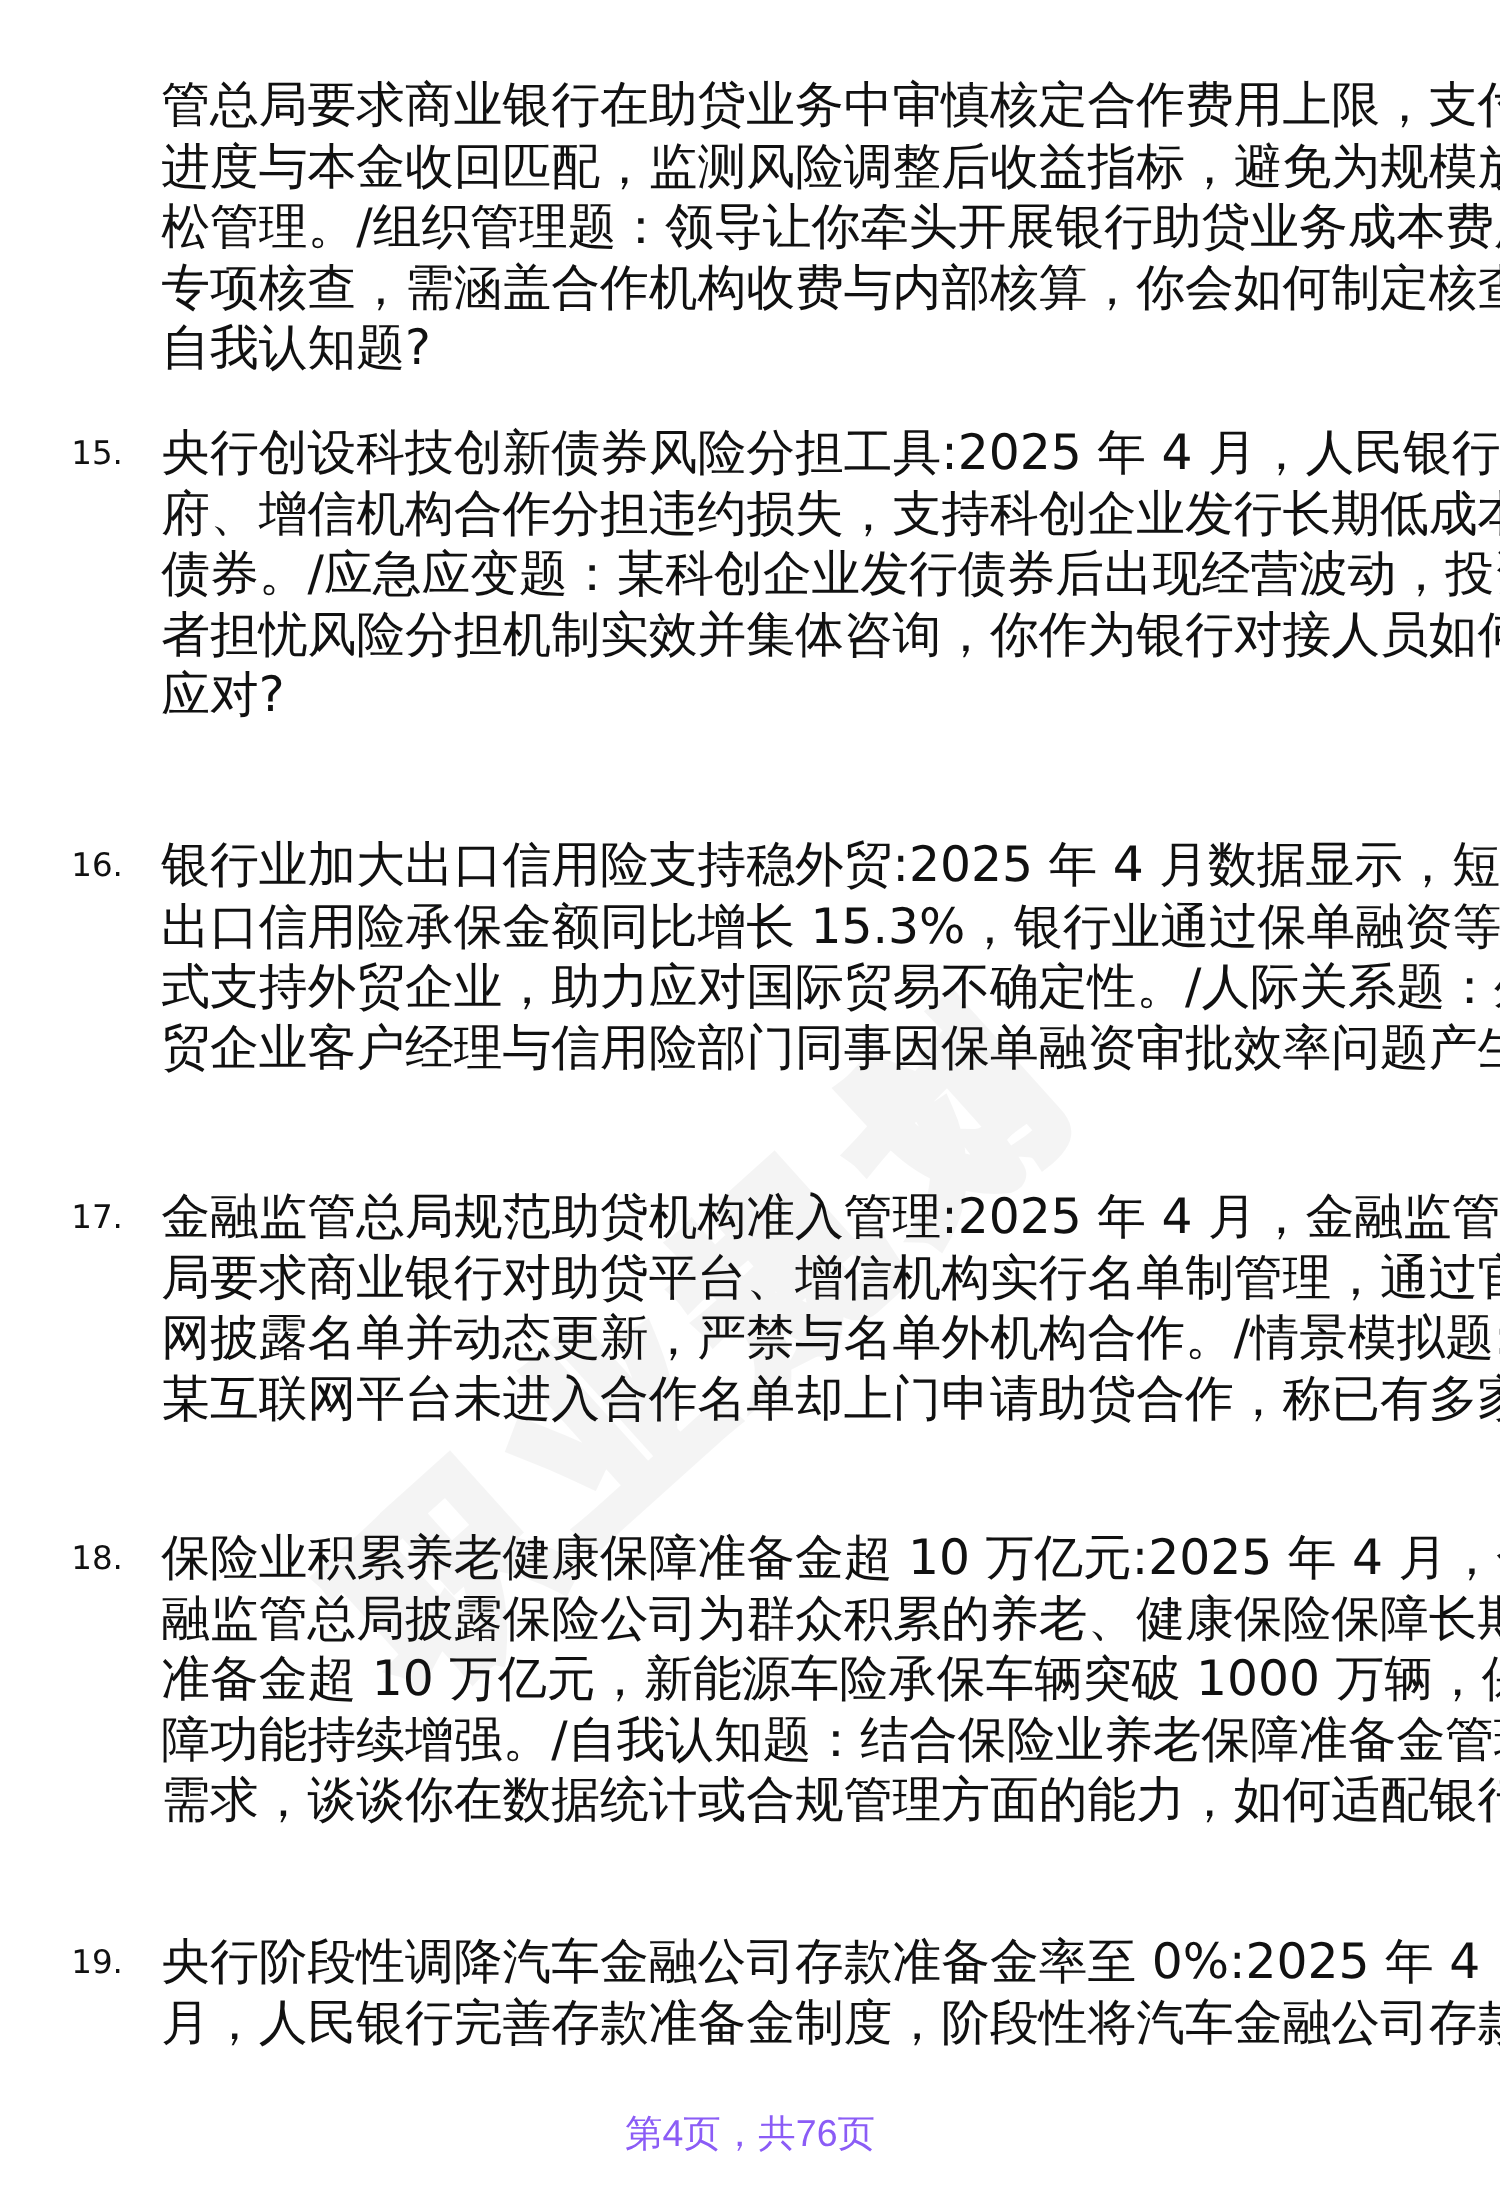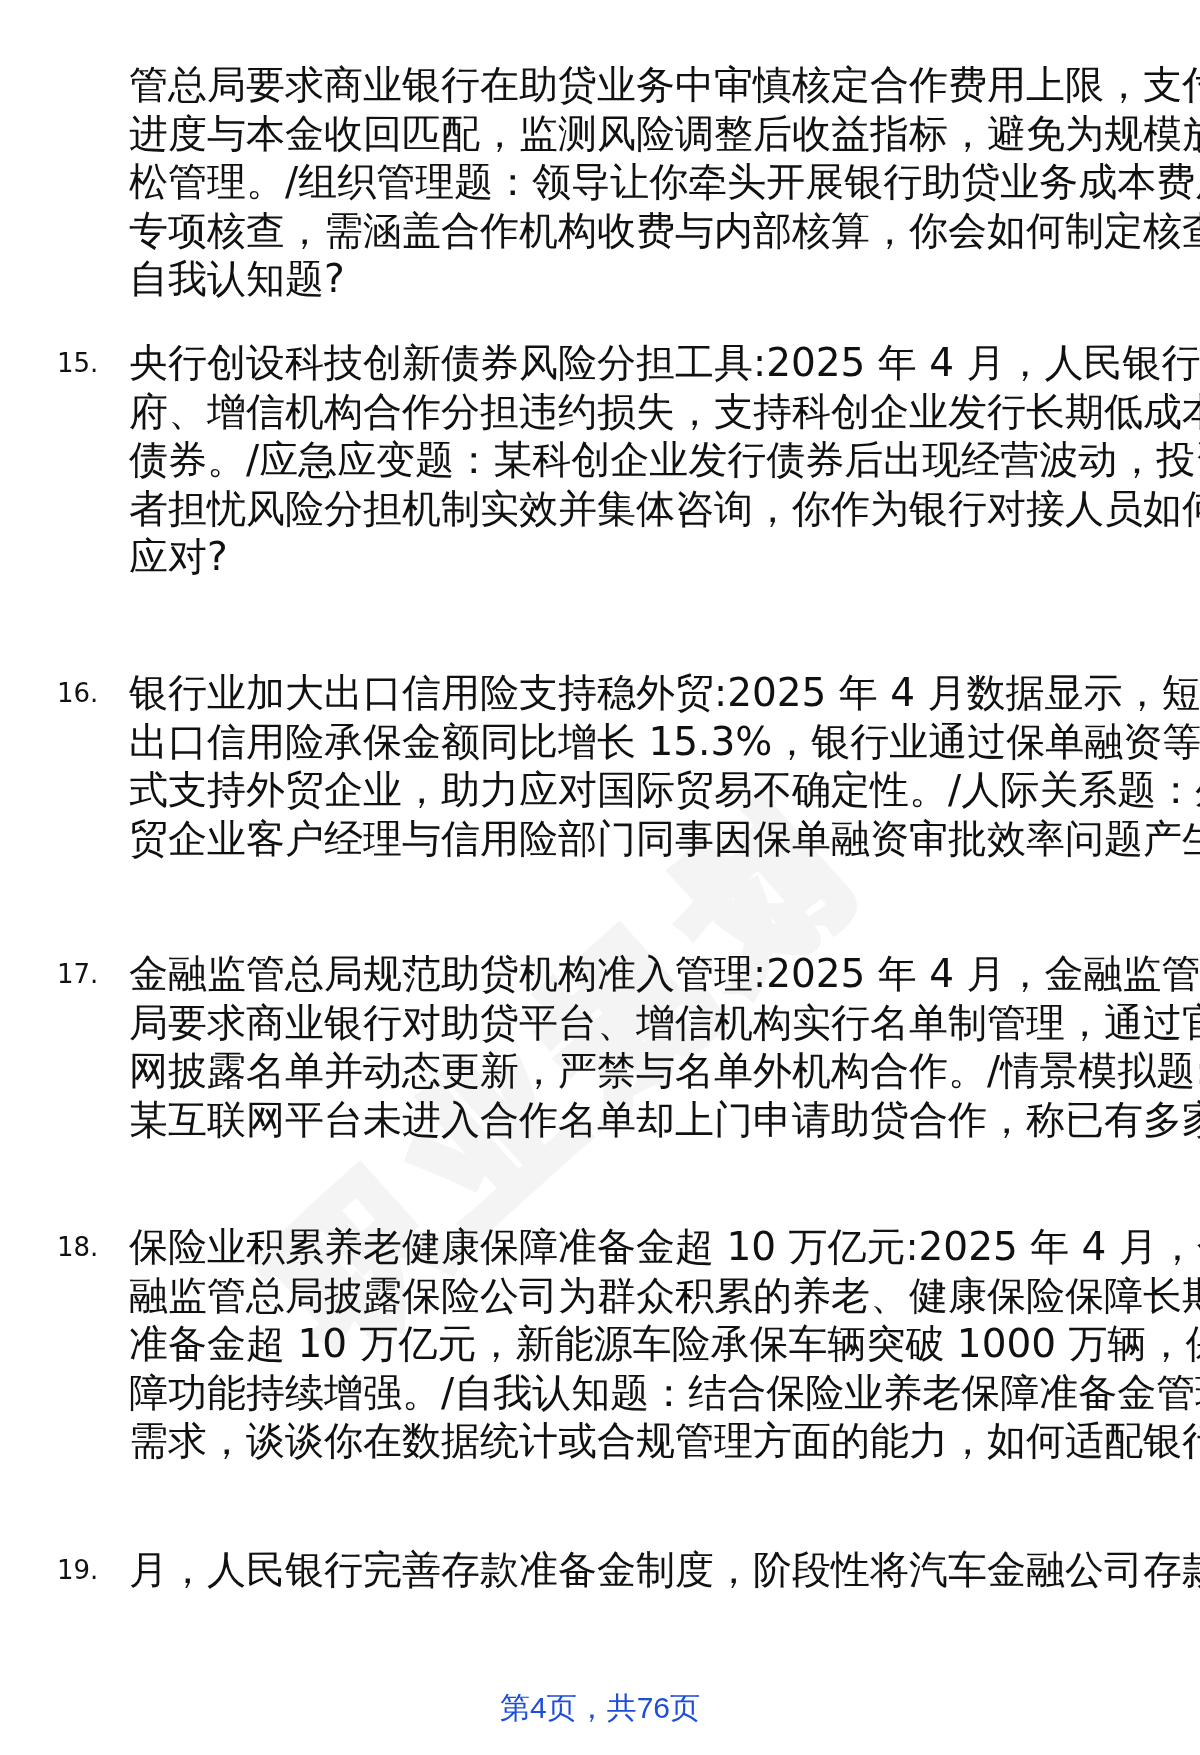--- a/index.html
+++ b/index.html
@@ -75,21 +75,21 @@
     }
     .footer {
       position: absolute;
       left: 0;
       top: 1690px;
       width: 1200px;
       text-align: center;
       font-size: 30px;
       line-height: 36px;
       font-family: "Liberation Sans", "DejaVu Sans", sans-serif;
-      color: #1d4ed8;
+      color: #8b5cf6;
     }
   </style>
 </head>
 <body>
 
 <div class="page">
 
   <div class="watermark">职业规划</div>
 
   <div class="content">
@@ -142,20 +142,21 @@
         <span class="line">融监管总局披露保险公司为群众积累的养老、健康保险保障长期</span>
         <span class="line">准备金超 10 万亿元，新能源车险承保车辆突破 1000 万辆，保</span>
         <span class="line">障功能持续增强。/自我认知题：结合保险业养老保障准备金管理</span>
         <span class="line">需求，谈谈你在数据统计或合规管理方面的能力，如何适配银行</span>
       </div>
     </div>
 
     <div class="block" style="top:1546px;">
       <span class="num">19.</span>
       <div class="lines">
+        <span class="line">央行阶段性调降汽车金融公司存款准备金率至 0%:2025 年 4</span>
         <span class="line">月，人民银行完善存款准备金制度，阶段性将汽车金融公司存款</span>
       </div>
     </div>
 
   </div>
 
   <div class="footer">
     <span>第4页，共76页</span>
   </div>
 

